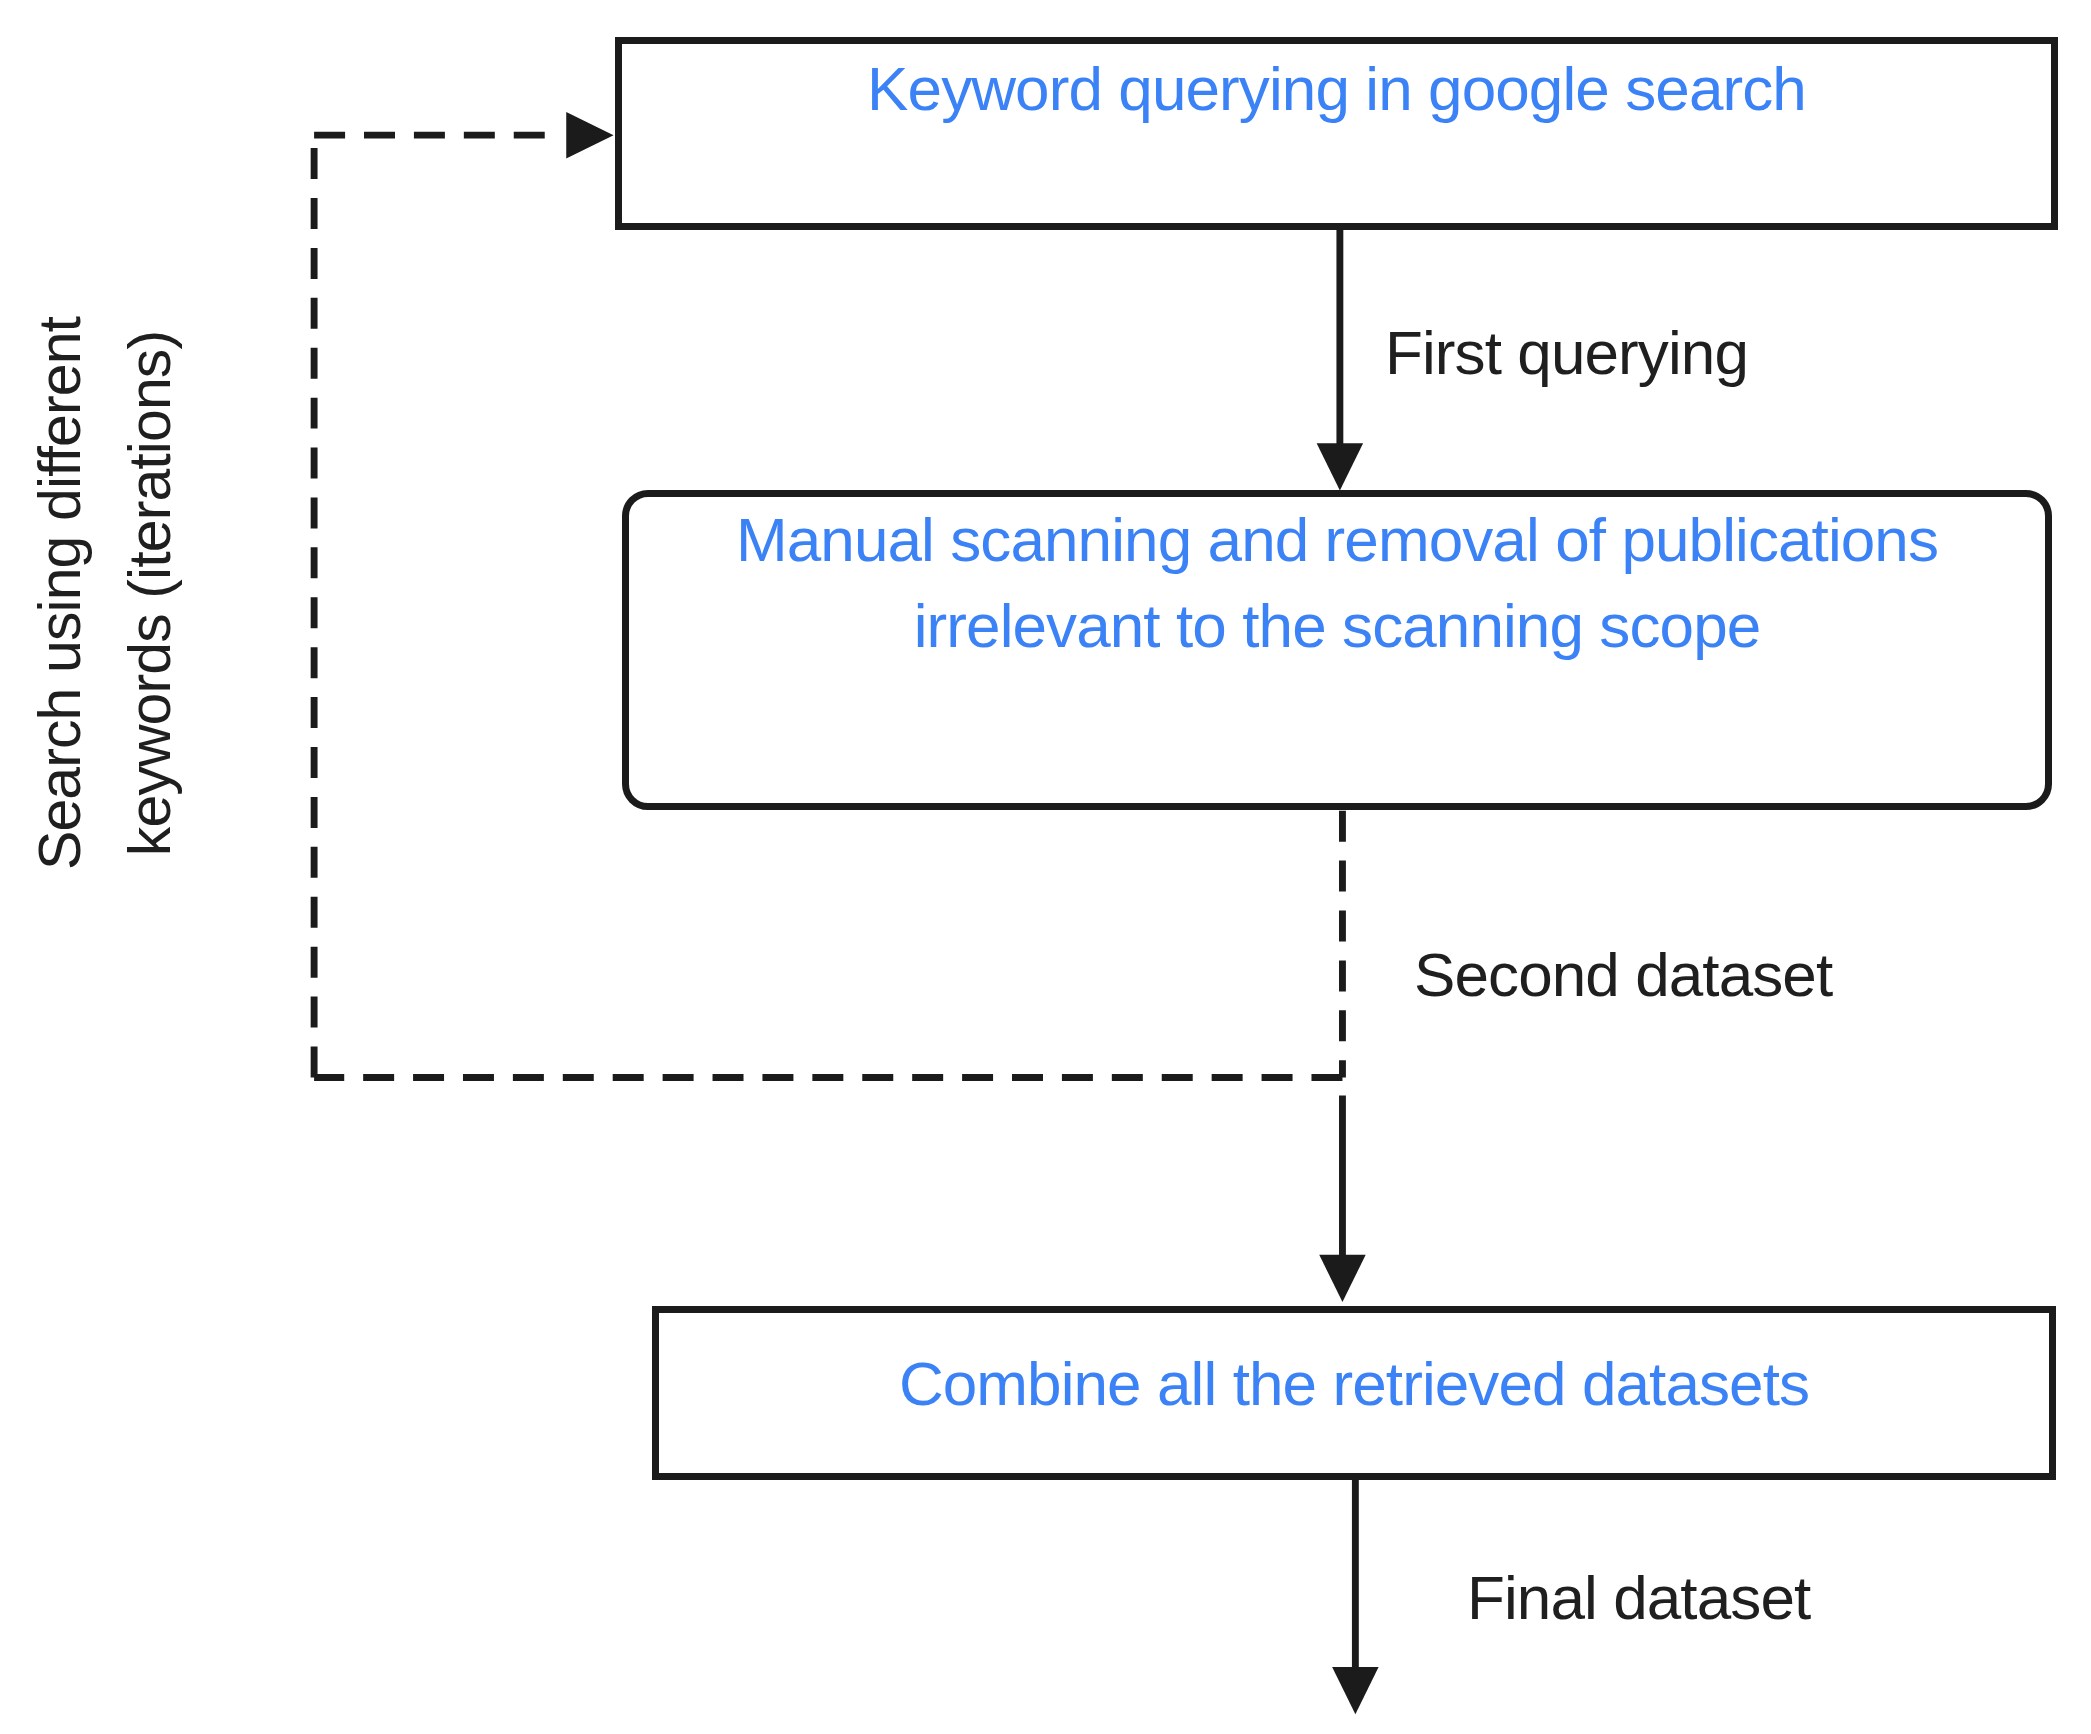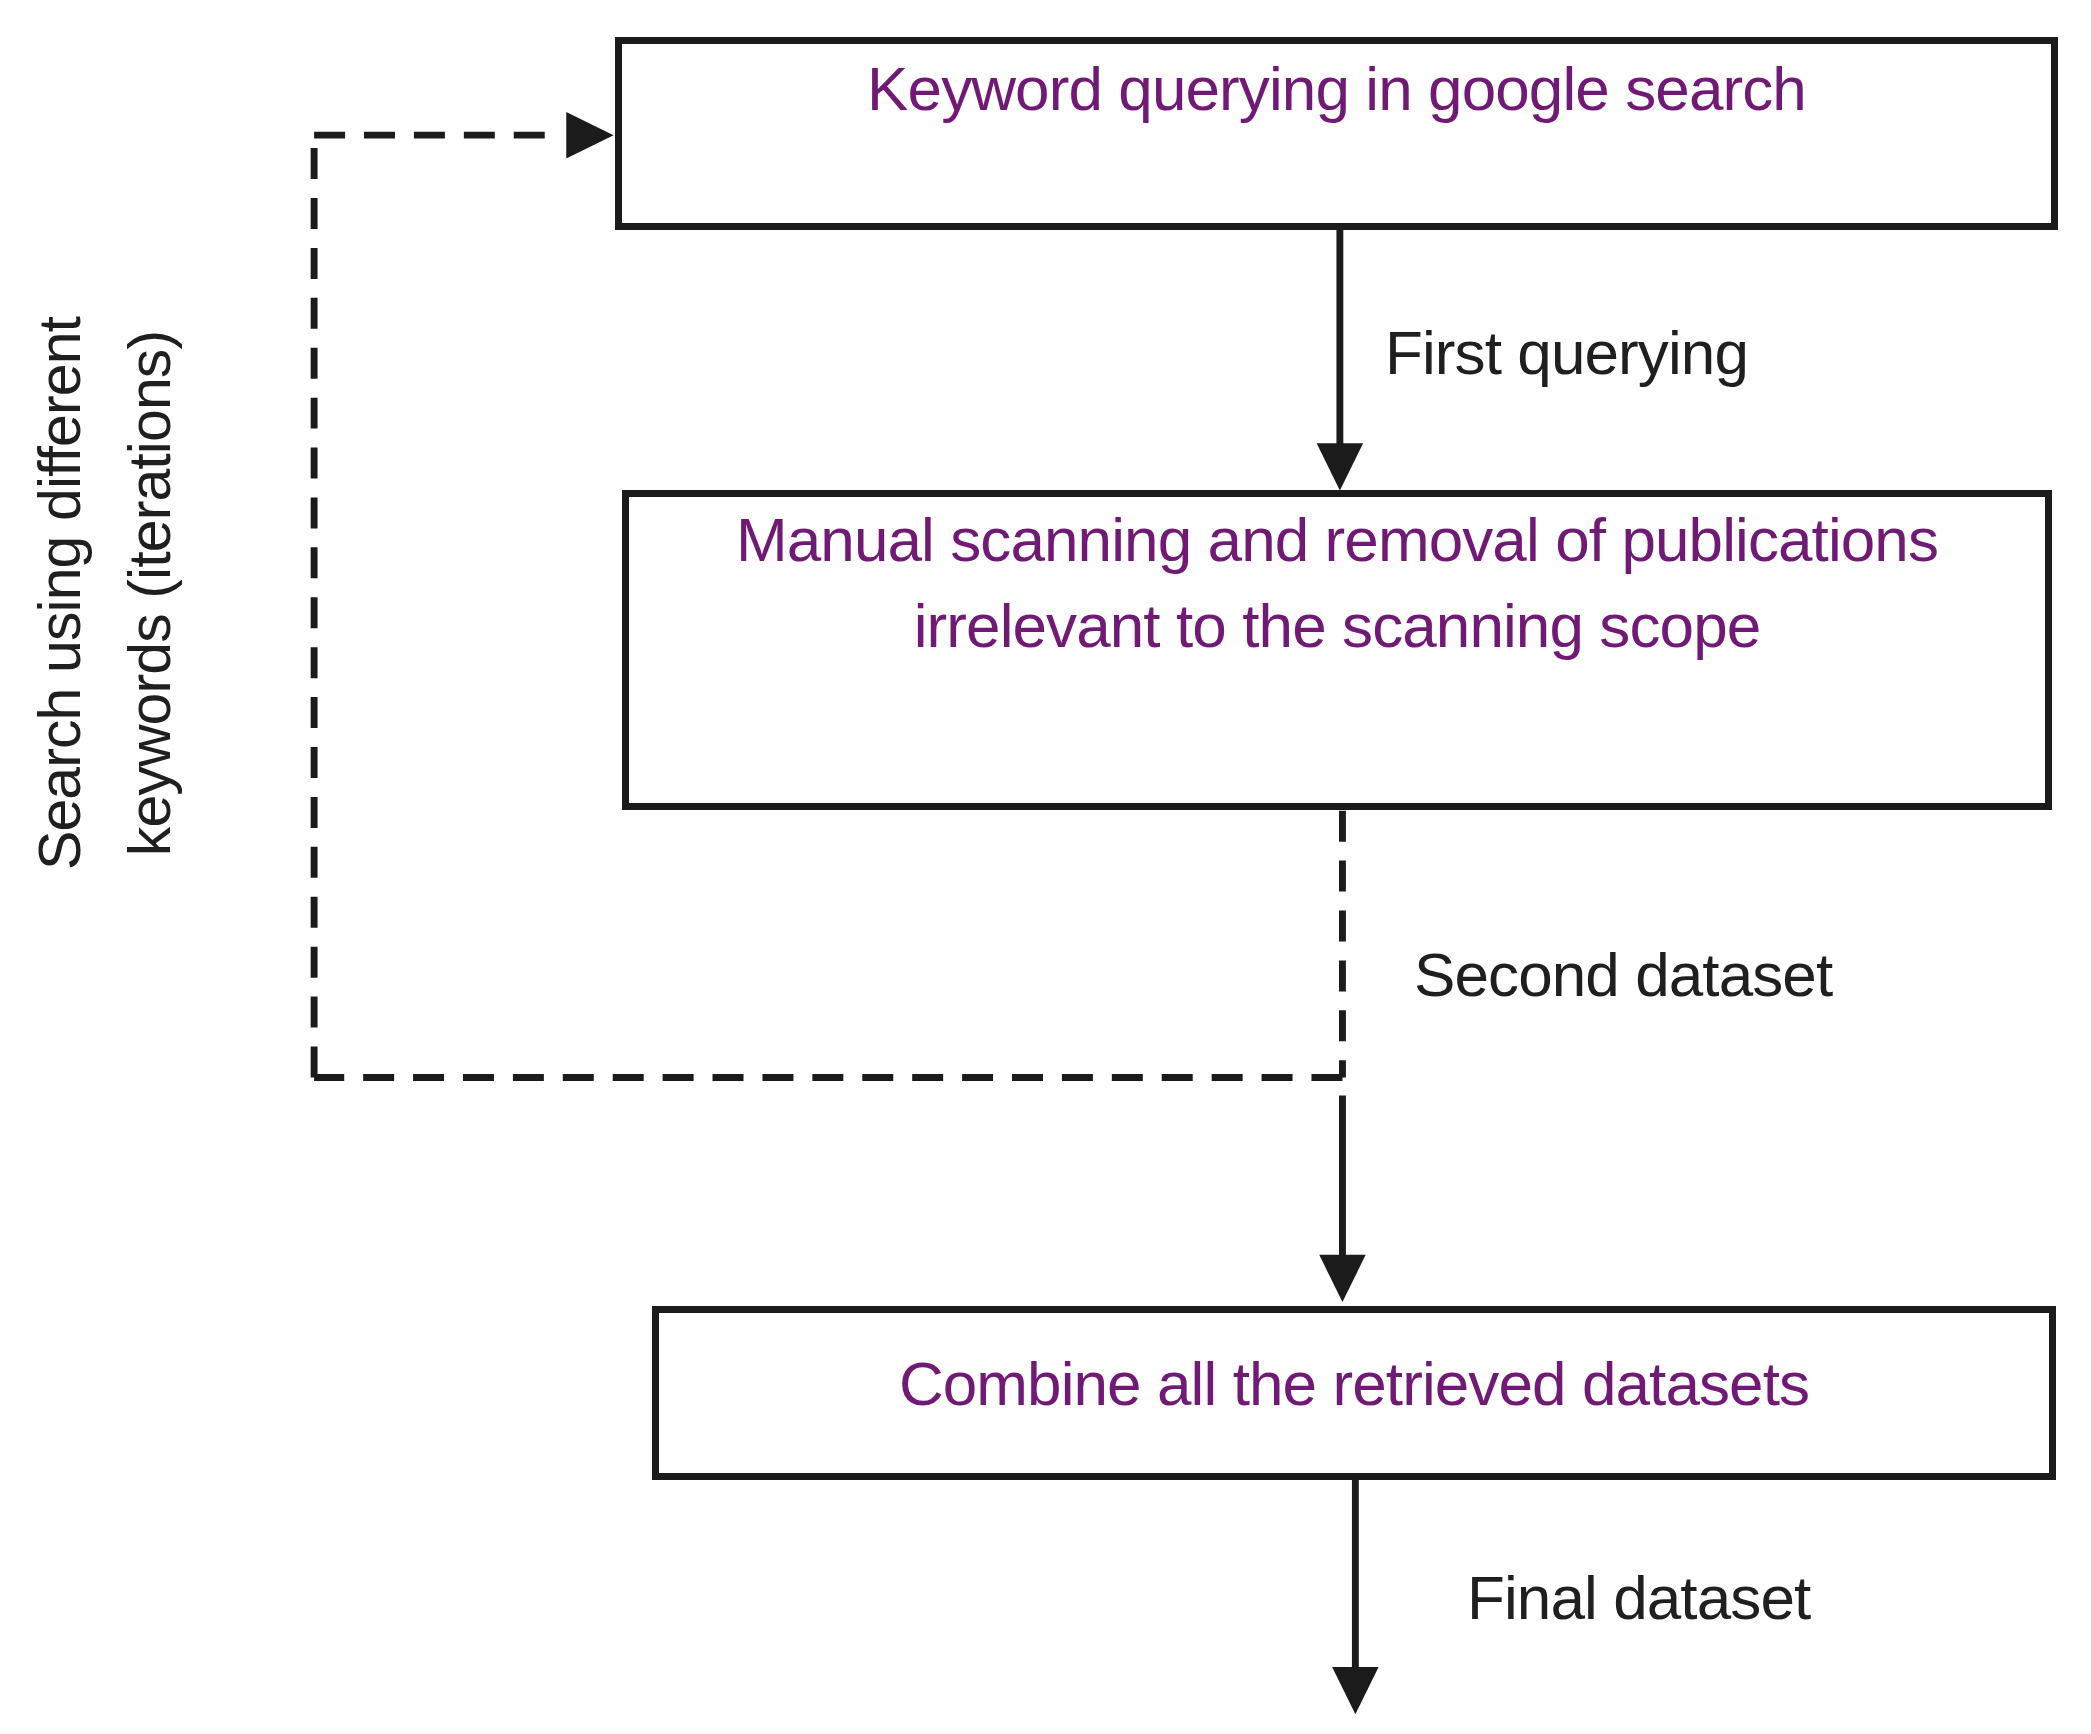--- a/index.html
+++ b/index.html
@@ -18,24 +18,24 @@
   }
   .flow-box {
     position: absolute;
     box-sizing: border-box;
     border: 7.7px solid #1b1b1b;
     background: #ffffff;
     text-align: center;
     font-size: 62px;
     line-height: 86px;
     letter-spacing: -0.9px;
-    color: #701a75;
+    color: #3b82f6;
   }
   .box-1 { left: 615px; top: 37px;   width: 1443px; height: 193px; padding-top: 1.7px; }
-  .box-2 { left: 622px; top: 490px;  width: 1430px; height: 320px; padding-top: 0px; }
+  .box-2 { left: 622px; top: 490px;  width: 1430px; height: 320px; padding-top: 0px; border-radius: 26px; }
   .box-3 { left: 652px; top: 1306px; width: 1404px; height: 174px; padding-top: 27.5px; }
 
   .edge-label {
     position: absolute;
     font-size: 62px;
     line-height: 93px;
     letter-spacing: -0.9px;
     white-space: nowrap;
     color: #1f1f1f;
   }

